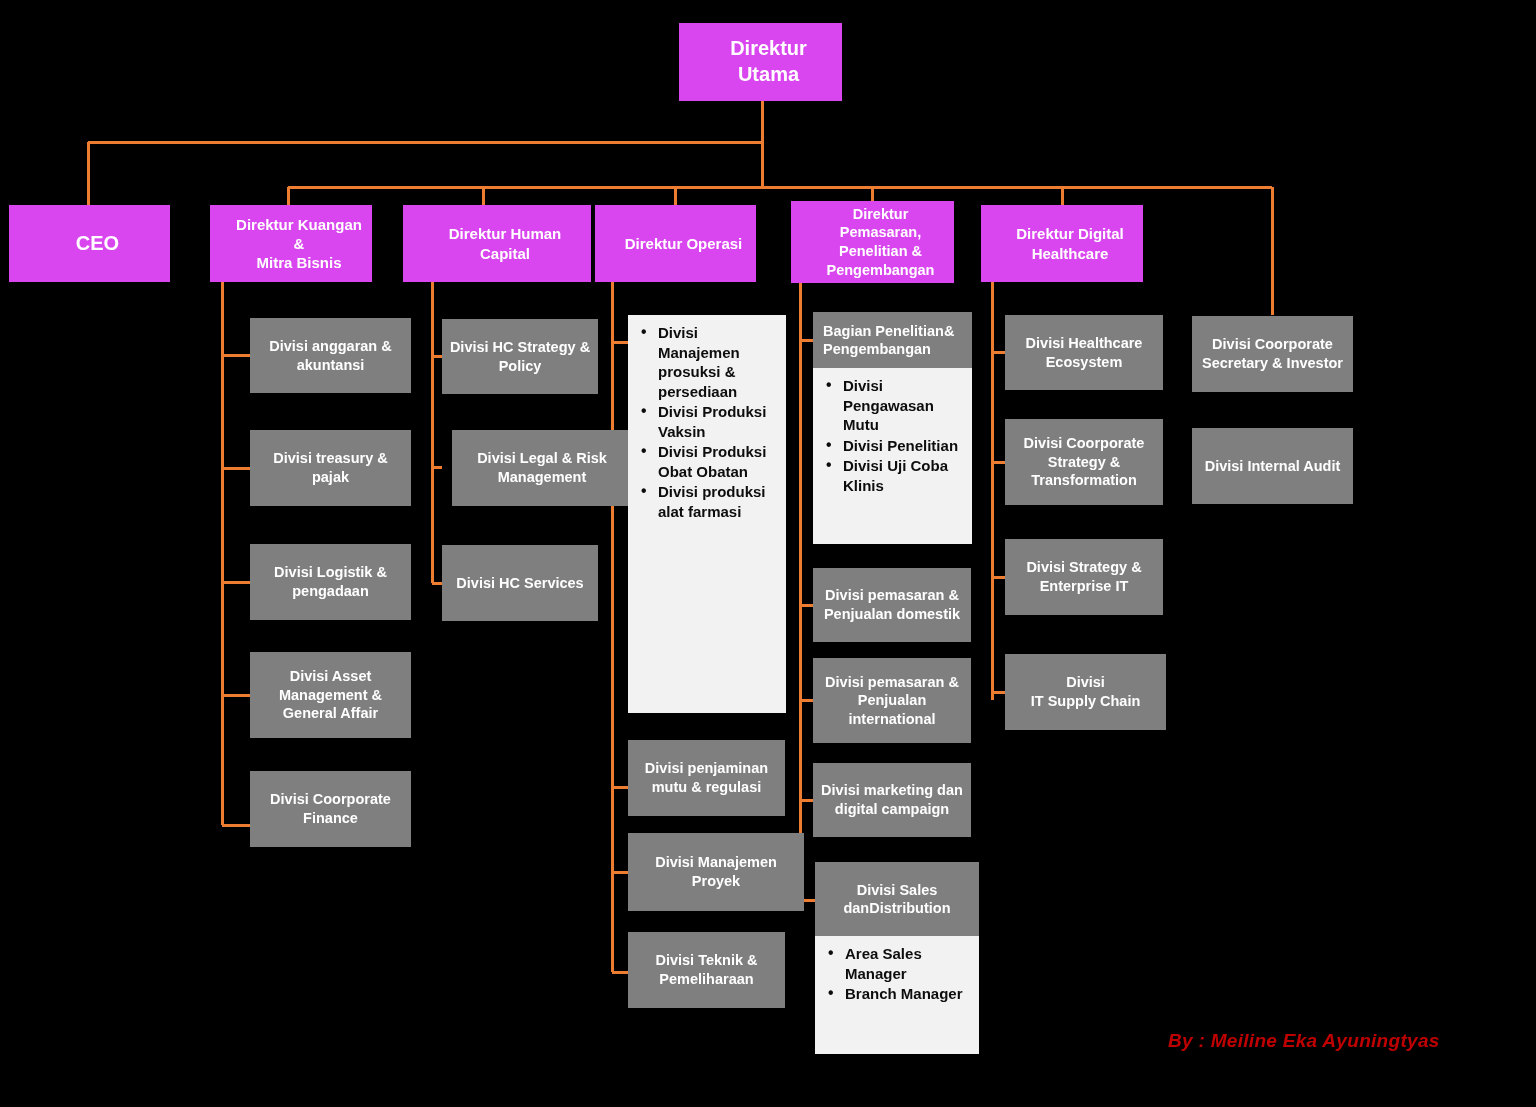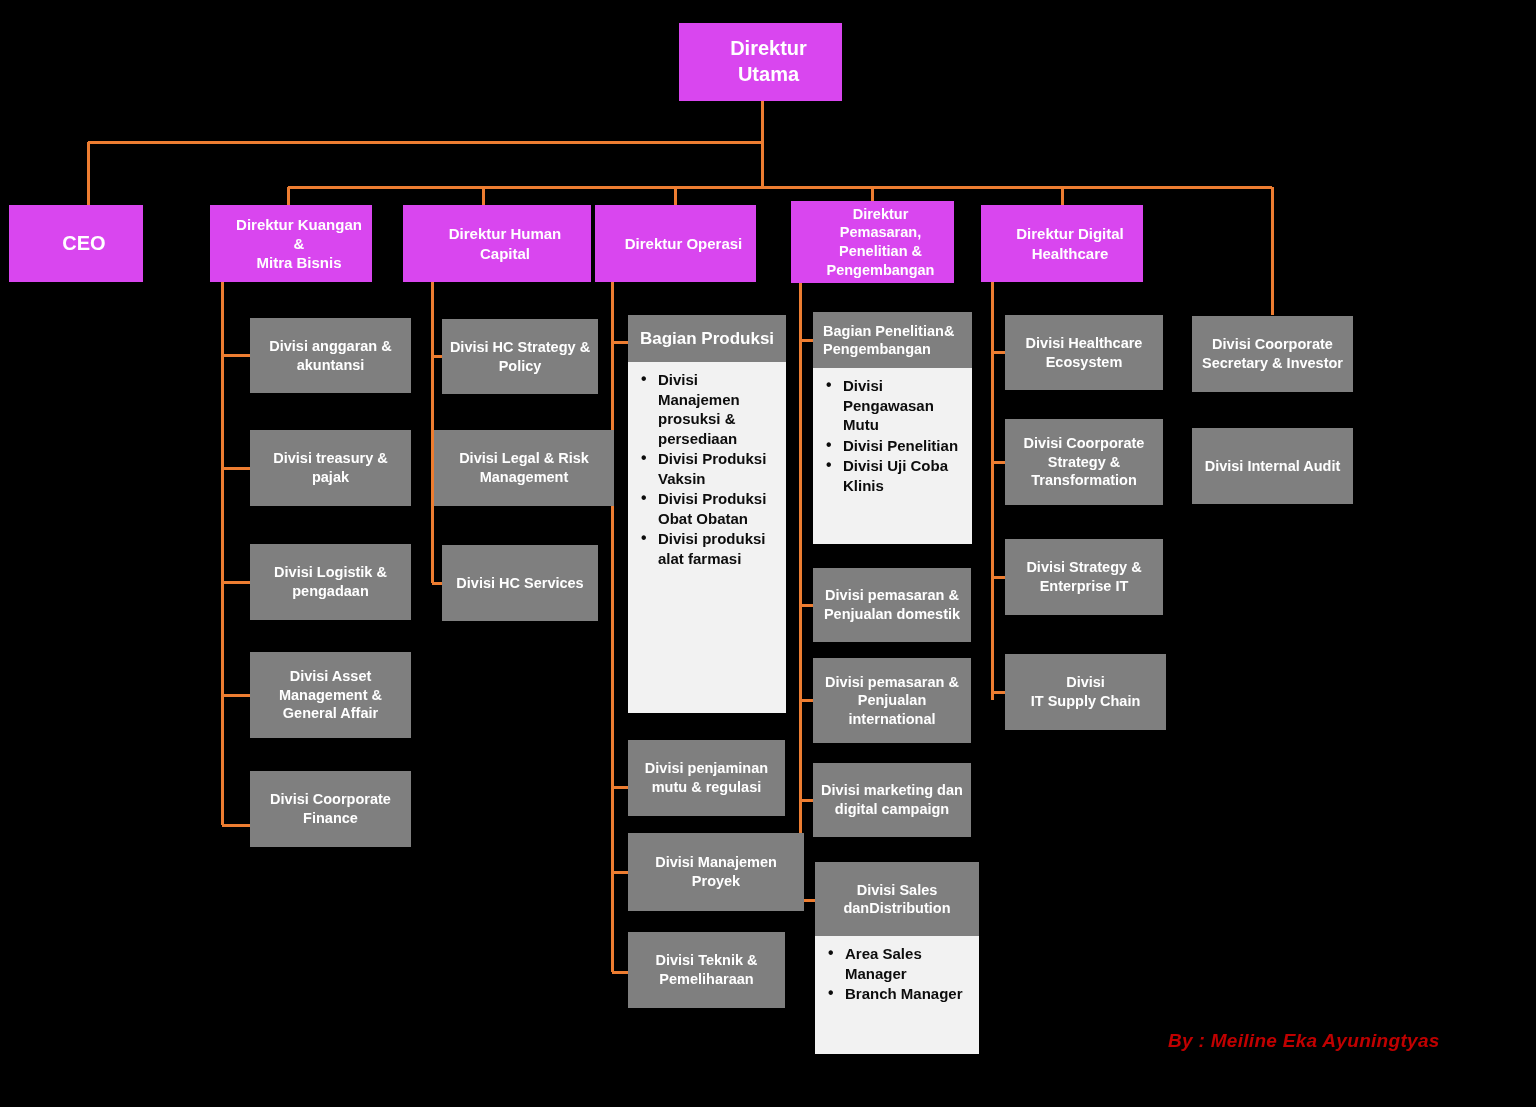--- a/index.html
+++ b/index.html
@@ -144,21 +144,21 @@
   </g>
 </svg>
 
 <div class="node red" style="left:679px; top:23px; width:163px; height:78px; font-size:20px;">
   <span class="lines">
       <span class="ln">Direktur</span>
       <span class="ln">Utama</span>
     </span>
 </div>
 
-<div class="node red" style="left:9px; top:205px; width:134px; height:77px; font-size:20px;">
+<div class="node red" style="left:9px; top:205px; width:161px; height:77px; font-size:20px;">
   <span class="lines">
       <span class="ln">CEO</span>
     </span>
 </div>
 <div class="node red" style="left:210px; top:205px; width:162px; height:77px; font-size:15px;">
   <span class="lines">
       <span class="ln">Direktur Kuangan &amp;</span>
       <span class="ln">Mitra Bisnis</span>
     </span>
 </div>
@@ -218,36 +218,33 @@
       <span class="ln">Finance</span>
     </span>
 </div>
 
 <div class="node gray" style="left:442px; top:319px; width:156px; height:75px; font-size:14.5px;">
   <span class="lines">
       <span class="ln">Divisi HC Strategy &amp;</span>
       <span class="ln">Policy</span>
     </span>
 </div>
-<div class="node gray" style="left:434px; top:430px; width:180px; height:76px; font-size:14.5px;">
+<div class="node gray" style="left:452px; top:430px; width:180px; height:76px; font-size:14.5px;">
   <span class="lines">
       <span class="ln">Divisi Legal &amp; Risk</span>
       <span class="ln">Management</span>
     </span>
 </div>
 <div class="node gray" style="left:442px; top:545px; width:156px; height:76px; font-size:14.5px;">
   <span class="lines">
       <span class="ln">Divisi HC Services</span>
     </span>
 </div>
 
 <div class="compound" style="left:628px; top:315px; width:158px; height:398px;">
-  <div class="chead" style="height:47px; font-size:17px;">
-    <span class="lines"><span class="ln">Bagian Produksi</span></span>
-  </div>
   <div class="cbody" style="font-size:15px;">
     <ul>
         <li>Divisi Manajemen prosuksi &amp; persediaan</li>
         <li>Divisi Produksi Vaksin</li>
         <li>Divisi Produksi Obat Obatan</li>
         <li>Divisi produksi alat farmasi</li>
       </ul>
   </div>
 </div>
 

